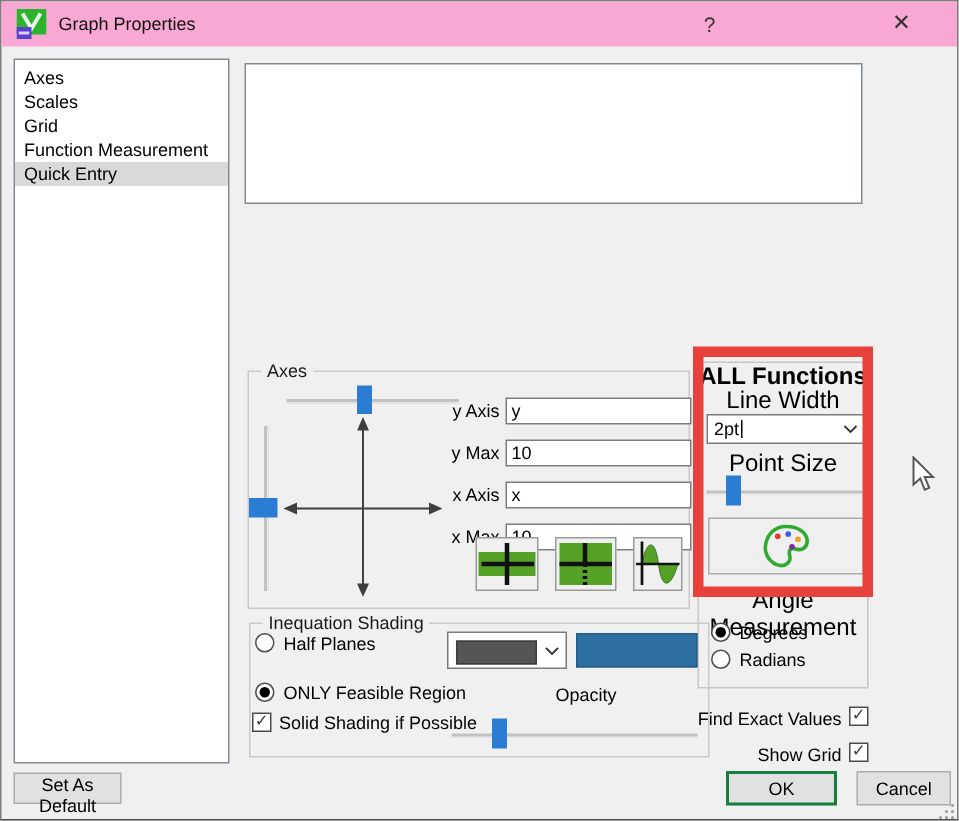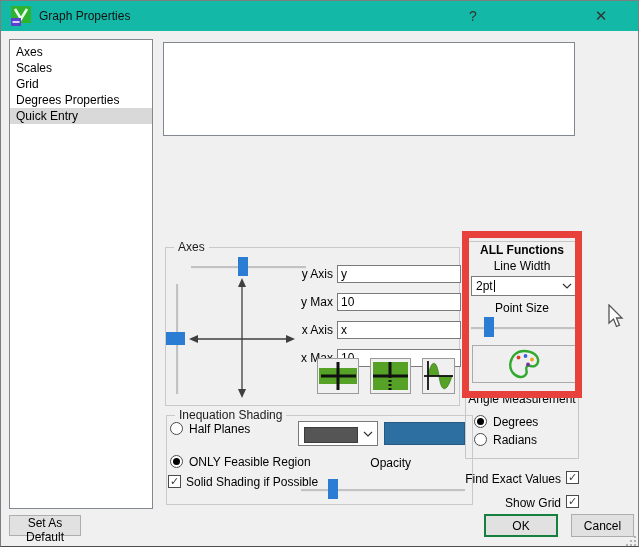--- a/index.html
+++ b/index.html
@@ -1,18 +1,18 @@
 <!DOCTYPE html>
 <html><head>
 <meta charset="utf-8">
 <style>
   html,body{margin:0;padding:0;}
   body{width:639px;height:547px;overflow:hidden;font-family:"Liberation Sans",sans-serif;-webkit-font-smoothing:antialiased;}
   .window{position:relative;width:637px;height:545px;border:1px solid #7e7e7e;border-bottom-color:#4d4d4d;background:#f0f0f0;box-sizing:content-box;}
-  .titlebar{position:absolute;left:0;top:0;width:637px;height:30px;background:#14b8a6;}
+  .titlebar{position:absolute;left:0;top:0;width:637px;height:30px;background:#f9a8d4;}
   .app-icon{position:absolute;left:10px;top:5px;width:20px;height:20px;}
   .title-text{position:absolute;left:38px;top:8px;font-size:12px;color:#111;}
   .tb-btn{position:absolute;top:0;height:30px;text-align:center;line-height:30px;font-size:14px;color:#333;}
   .help-btn{left:450px;width:44px;}
   .close-btn{left:577px;width:46px;font-size:15px;}
   .panel-border{border:1px solid #828790;background:#fff;}
   .sidebar{position:absolute;left:8px;top:38px;width:144px;height:470px;box-sizing:border-box;font-size:12px;padding-top:4px;}
   .side-item{height:16px;line-height:16px;padding-left:6px;color:#000;}
   .side-item.sel{background:#d9d9d9;}
   .preview{position:absolute;left:162px;top:41px;width:412px;height:94px;box-sizing:border-box;}
@@ -30,21 +30,21 @@
   .radio{position:absolute;width:13px;height:13px;border:1px solid #4a4a4a;border-radius:50%;background:#fff;box-sizing:border-box;}
   .radio .dot{position:absolute;left:2px;top:2px;width:7px;height:7px;border-radius:50%;background:#000;}
   .checkbox{position:absolute;width:13px;height:13px;border:1px solid #4a4a4a;background:#fff;box-sizing:border-box;font-size:11px;line-height:11px;text-align:center;color:#3a3a3a;}
   .ctl-label{position:absolute;font-size:12px;color:#000;white-space:nowrap;}
   .combo{position:absolute;background:#fff;border:1px solid #7a7a7a;box-sizing:border-box;}
   .combo .txt{position:absolute;left:4px;top:2px;font-size:12px;color:#000;}
   .caret{display:inline-block;width:1px;height:12px;background:#000;vertical-align:-2px;margin-left:1px;}
   .chev{position:absolute;right:4px;top:50%;margin-top:-3px;}
   .swatch{position:absolute;left:5px;top:5px;width:52px;height:14px;background:#555555;border:1px solid #3c3c3c;}
   .blue-btn{position:absolute;left:383px;top:421px;width:81px;height:23px;background:#2d6fa0;border:1px solid #245a84;box-sizing:border-box;}
-  .center-lbl{position:absolute;left:0;width:114px;text-align:center;font-size:12px;color:#000;}
+  .center-lbl{position:absolute;left:0;width:114px;text-align:center;font-size:16px;color:#000;}
   .palette-btn{position:absolute;left:471px;top:344px;width:104px;height:38px;box-sizing:border-box;background:#efefef;border:1px solid #ababab;padding:0;}
   .red-rect{position:absolute;left:461px;top:230px;width:120px;height:167px;border:7px solid #e8403a;box-sizing:border-box;pointer-events:none;z-index:50;}
   .btn{position:absolute;background:#e1e1e1;border:1px solid #adadad;box-sizing:border-box;font-size:12px;font-family:"Liberation Sans",sans-serif;text-align:center;color:#000;padding:0;}
   .ok-btn{left:483px;top:513px;width:74px;height:23px;border:2px solid #15803d;}
   .cancel-btn{left:570px;top:513px;width:63px;height:23px;}
   .default-btn{left:8px;top:514px;width:72px;height:21px;}
   .cursor{position:absolute;left:606px;top:303px;z-index:60;}
   .grip{position:absolute;left:623px;top:534px;}
 </style>
 </head>
@@ -61,21 +61,21 @@
     </svg>
     <span class="title-text">Graph Properties</span>
     <div class="tb-btn help-btn">?</div>
     <div class="tb-btn close-btn">✕</div>
   </div>
 
   <div class="sidebar panel-border">
     <div class="side-item">Axes</div>
     <div class="side-item">Scales</div>
     <div class="side-item">Grid</div>
-    <div class="side-item">Degrees Properties</div>
+    <div class="side-item">Function Measurement</div>
     <div class="side-item sel">Quick Entry</div>
   </div>
 
   <div class="preview panel-border"></div>
 
   <div class="groupbox axes-group">
     <span class="group-label">Axes</span>
   </div>
 
   <div class="track" style="left:190px;top:265px;width:115px;"></div>

